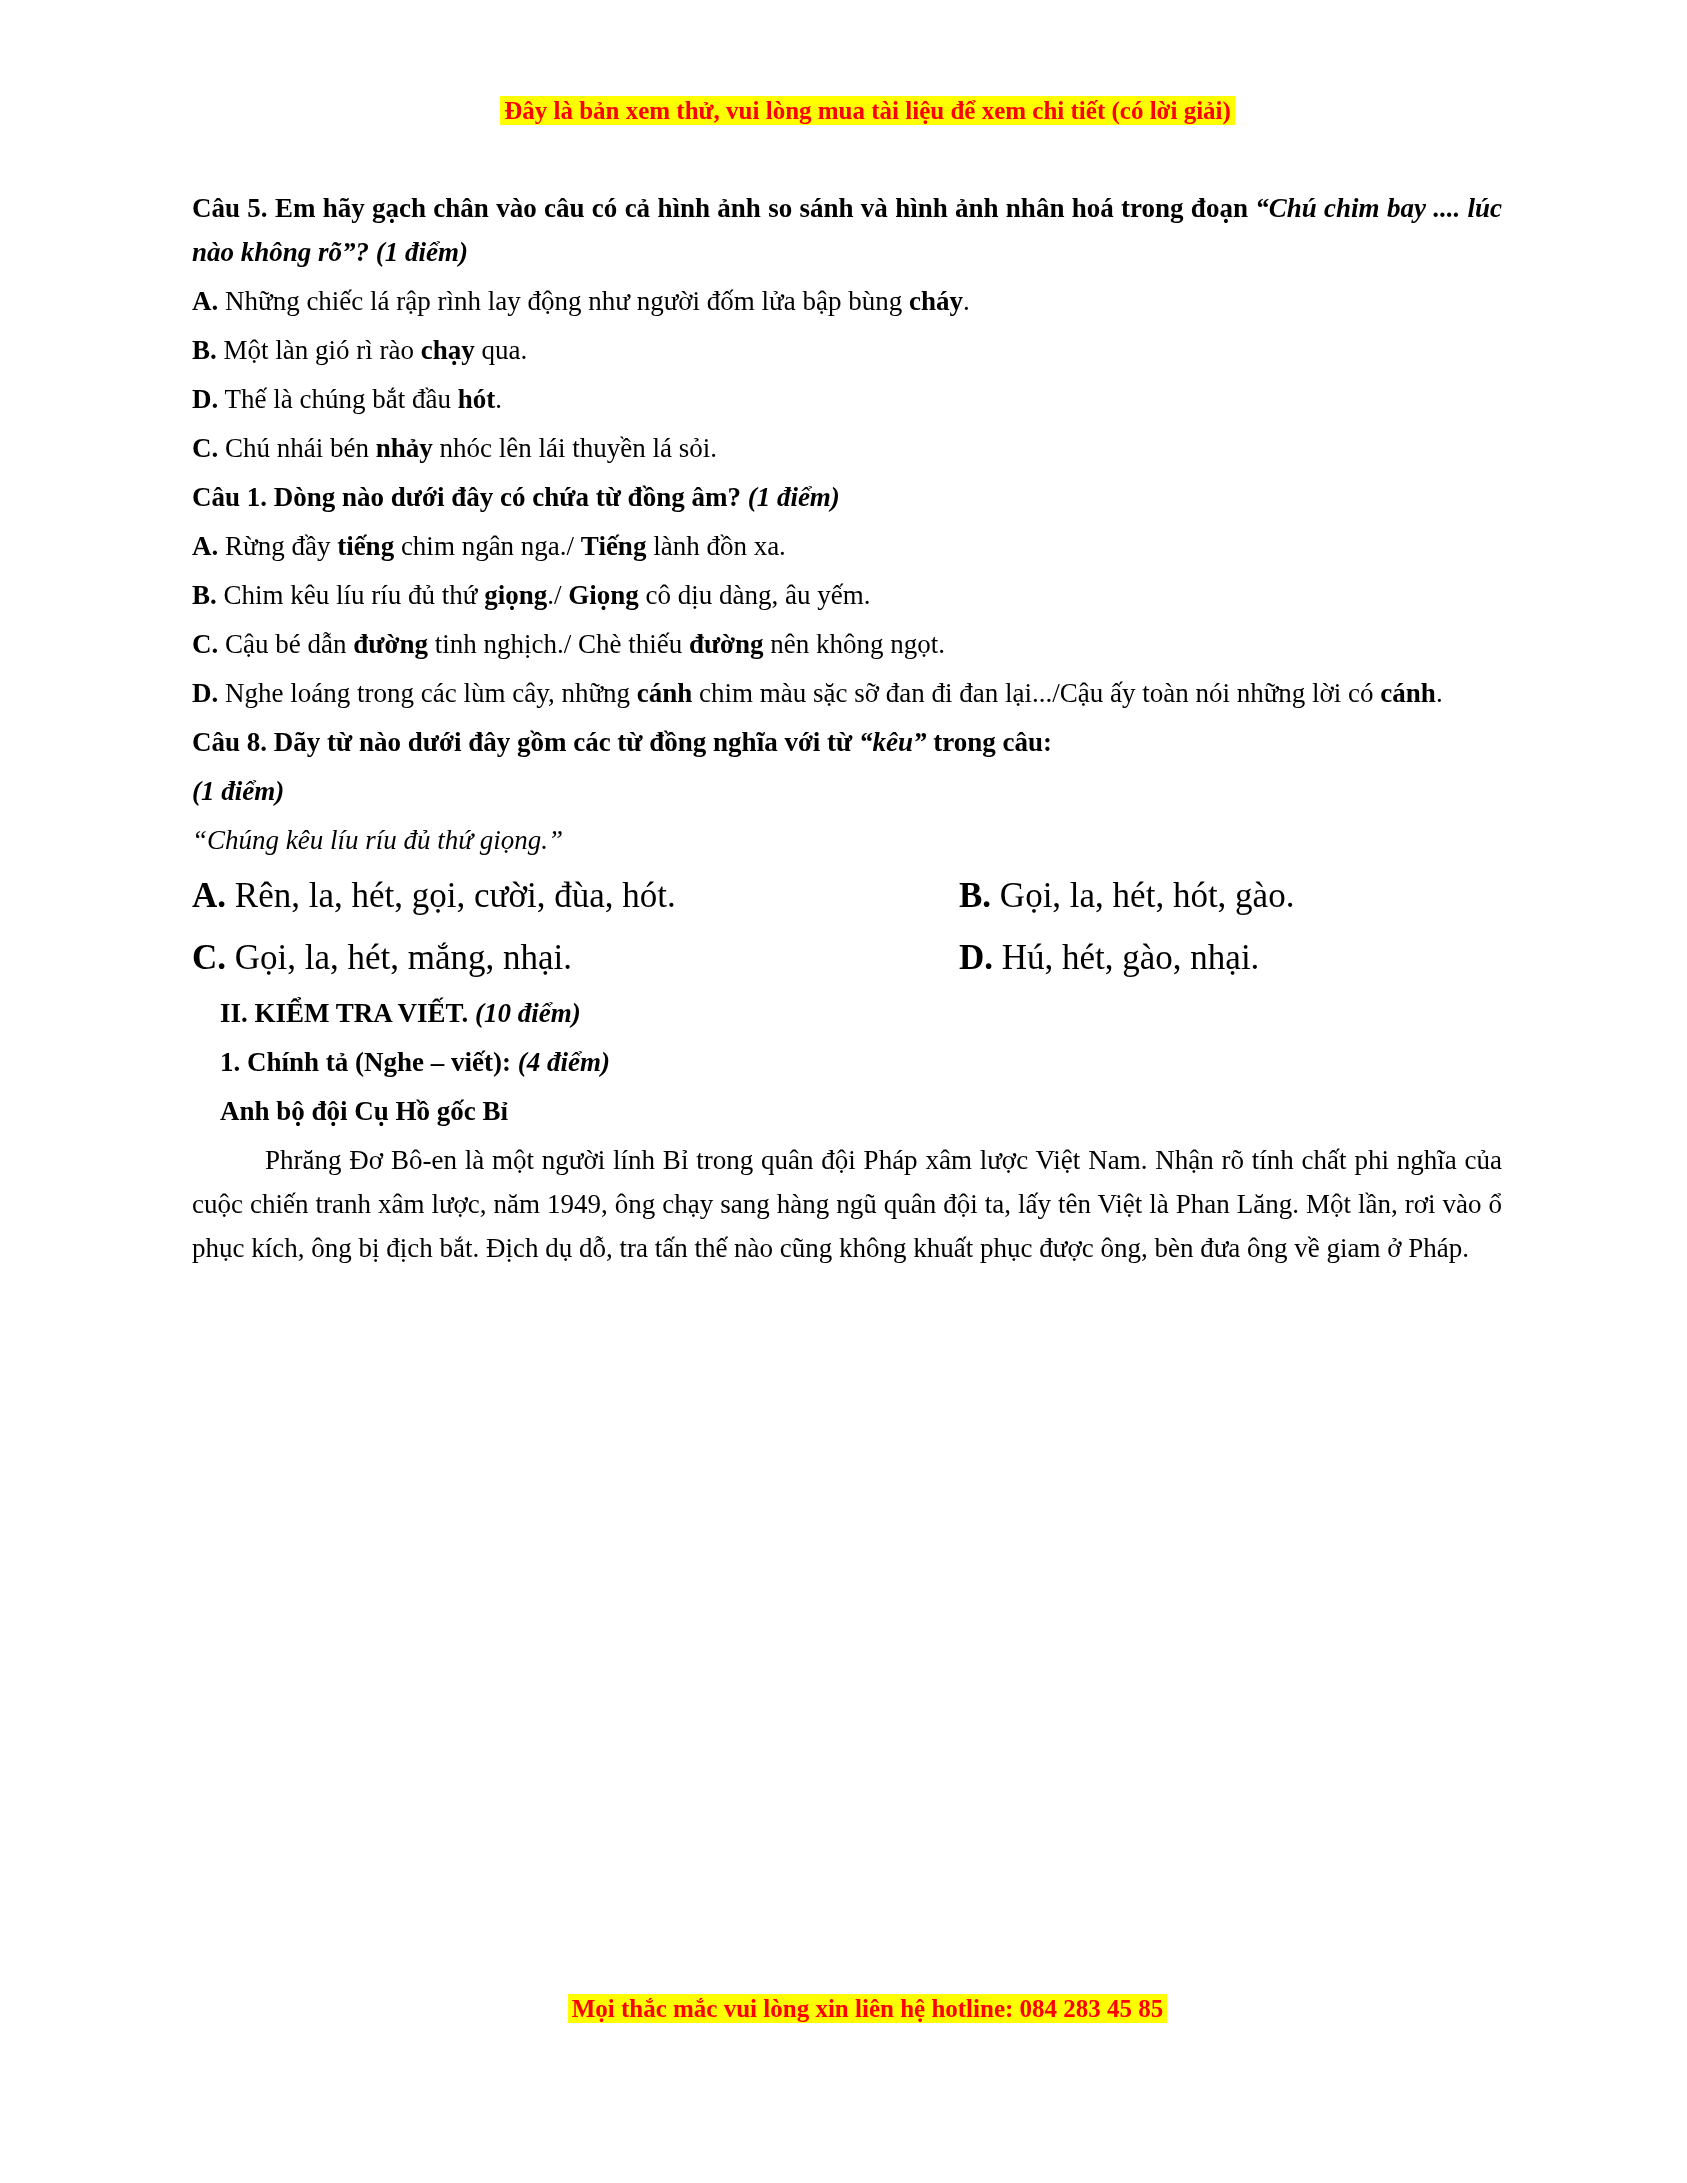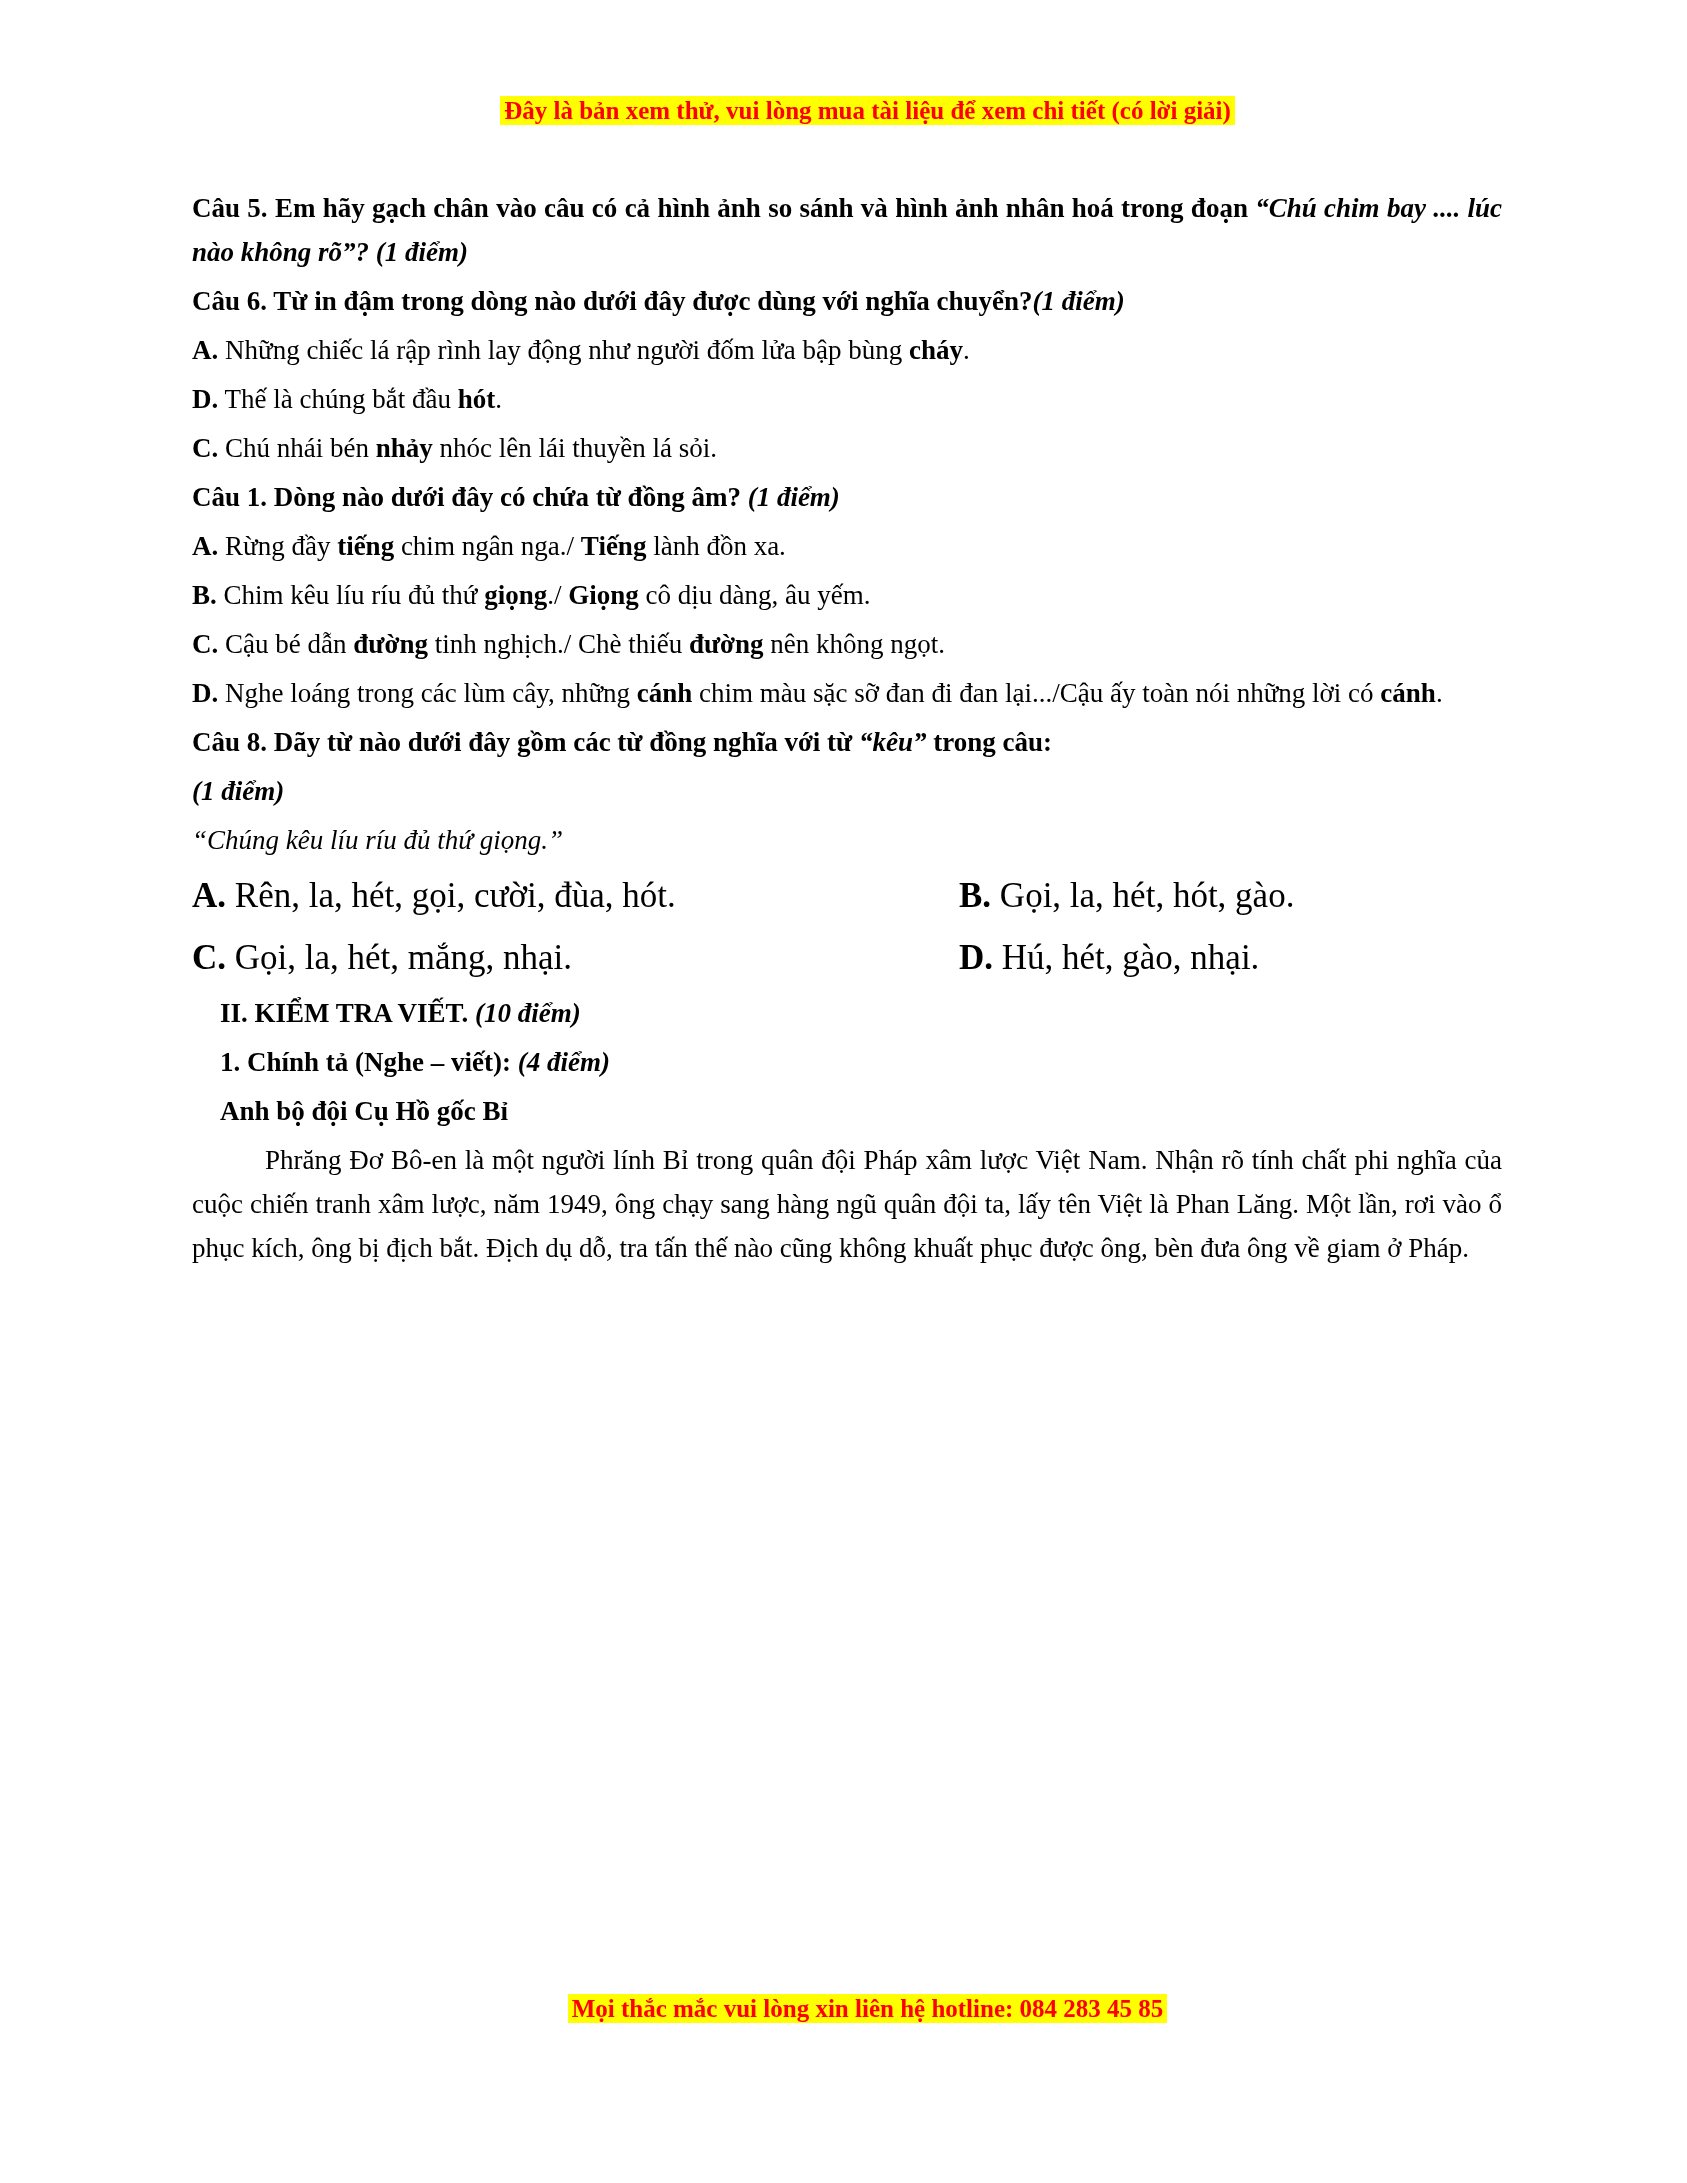--- a/index.html
+++ b/index.html
@@ -88,24 +88,24 @@
 <div class="page">
 
   <div class="banner" id="top-banner">
     <span class="hl">Đây là bản xem thử, vui lòng mua tài liệu để xem chi tiết (có lời giải)</span>
   </div>
 
   <div class="body-area">
 
     <p class="line"><span class="q">Câu 5.</span><span class="q"> Em hãy gạch chân vào câu có cả hình ảnh so sánh và hình ảnh nhân hoá trong đoạn </span><span class="bi">“Chú chim bay .... lúc nào không rõ”? (1 điểm)</span></p>
 
-    <p class="line"><span class="q">Câu 6.</span><span class="q"> Từ in đậm trong dòng nào dưới đây được dùng với nghĩa chuyển?</span><span class="bi">(1 điểm)</span></p>
 
     <p class="line"><span class="opt-letter">A.</span><span> Những chiếc lá rập rình lay động như người đốm lửa bập bùng </span><span class="b">cháy</span><span>.</span></p>
 
+    <p class="line"><span class="opt-letter">B.</span><span> Một làn gió rì rào </span><span class="b">chạy</span><span> qua.</span></p>
 
     <p class="line"><span class="opt-letter">D.</span><span> Thế là chúng bắt đầu </span><span class="b">hót</span><span>.</span></p>
 
     <p class="line"><span class="opt-letter">C.</span><span> Chú nhái bén </span><span class="b">nhảy</span><span> nhóc lên lái thuyền lá sỏi.</span></p>
 
     <p class="line"><span class="q">Câu 1.</span><span class="q"> Dòng nào dưới đây có chứa từ đồng âm? </span><span class="bi">(1 điểm)</span></p>
 
     <p class="line"><span class="opt-letter">A.</span><span> Rừng đầy </span><span class="b">tiếng</span><span> chim ngân nga./ </span><span class="b">Tiếng</span><span> lành đồn xa.</span></p>
 
     <p class="line"><span class="opt-letter">B.</span><span> Chim kêu líu ríu đủ thứ </span><span class="b">giọng</span><span>./ </span><span class="b">Giọng</span><span> cô dịu dàng, âu yếm.</span></p>

